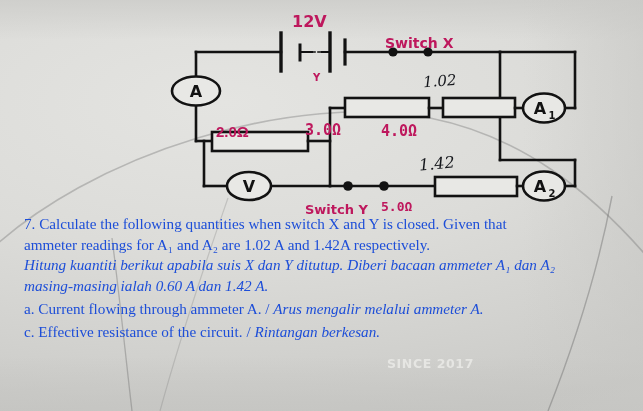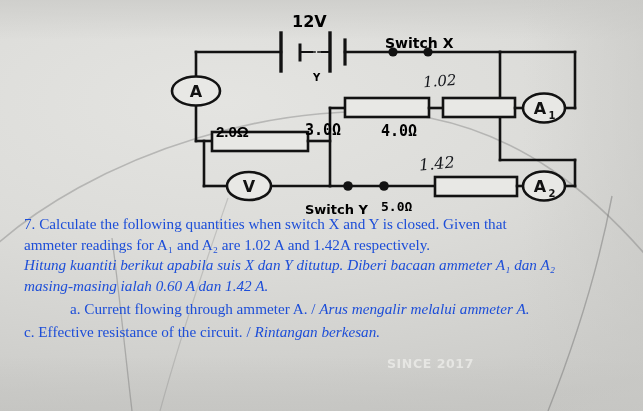--- a/index.html
+++ b/index.html
@@ -83,21 +83,21 @@
     position: absolute;
     left: 0;
     top: 0;
     width: 643px;
     height: 215px;
   }
 
   .ctext {
     position: absolute;
     font-family: "DejaVu Sans", sans-serif;
-    color: #000000;
+    color: #be185d;
     white-space: nowrap;
   }
   .label-12v {
     left: 292px; top: 12px;
     font-size: 16px; font-weight: 600;
   }
   .label-switchx {
     left: 385px; top: 35px;
     font-size: 14px; font-weight: 600;
   }
@@ -279,21 +279,21 @@
     <span class="hand hand-a1">1.02</span>
     <span class="hand hand-a2">1.42</span>
   </div>
 
   <div id="qtext">
     <p>7. Calculate the following quantities when switch X and Y is closed. Given that</p>
     <p>ammeter readings for A₁ and A₂ are 1.02 A and 1.42A respectively.</p>
     <p class="it">Hitung kuantiti berikut apabila suis X dan Y ditutup. Diberi bacaan ammeter A₁ dan A₂</p>
     <p class="it">masing-masing ialah 0.60 A dan 1.42 A.</p>
 
-    <p style="margin-top:3px;margin-left:46px;">
+    <p style="margin-top:3px;">
       <span>a.</span>
       <span>Current flowing through ammeter A.</span>
       <span>/</span>
       <span class="it">Arus mengalir melalui ammeter A.</span>
     </p>
 
 
     <p style="margin-top:2px;">
       <span>c.</span>
       <span>Effective resistance of the circuit.</span>

